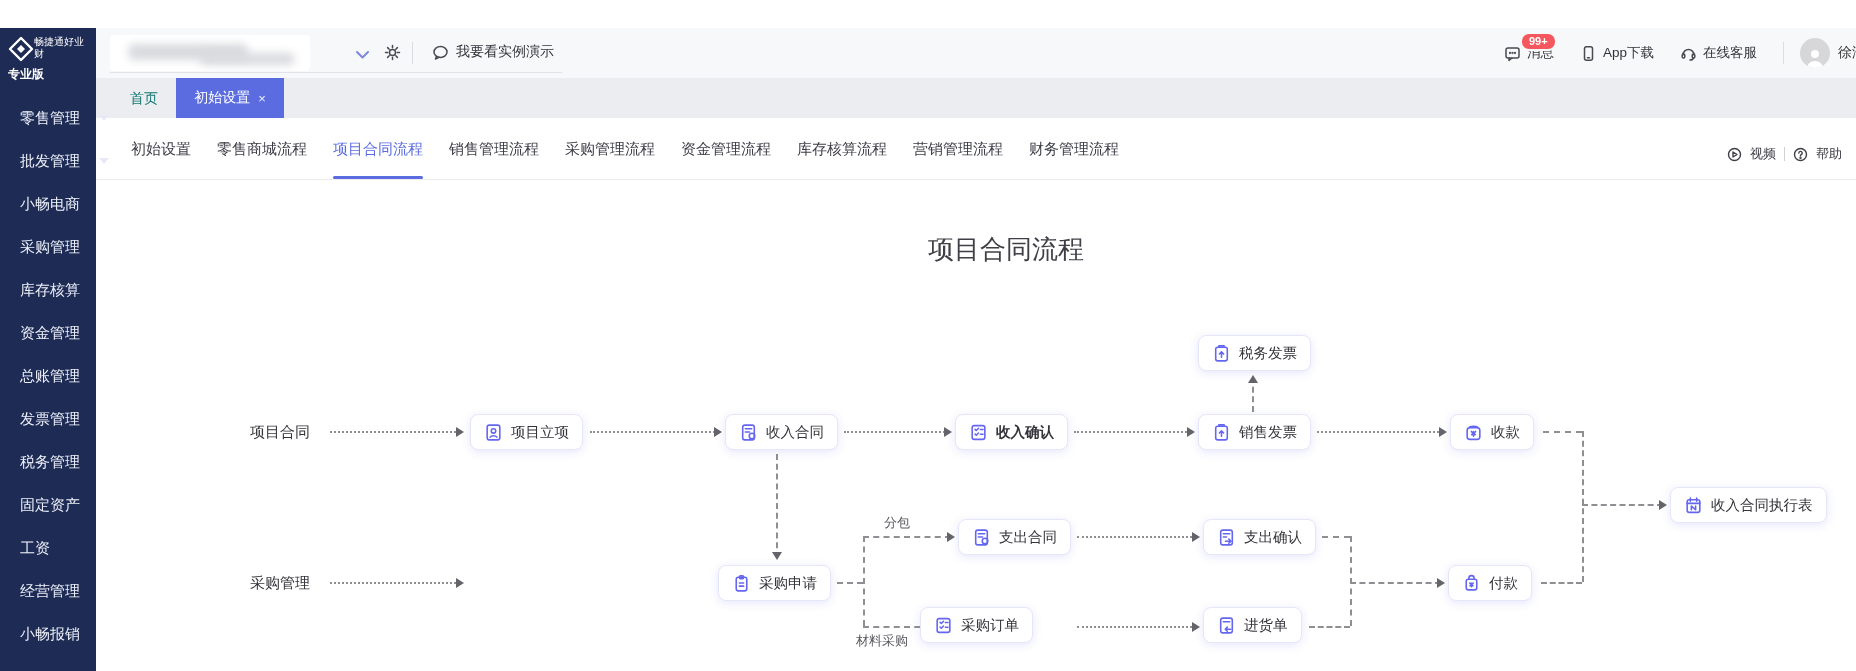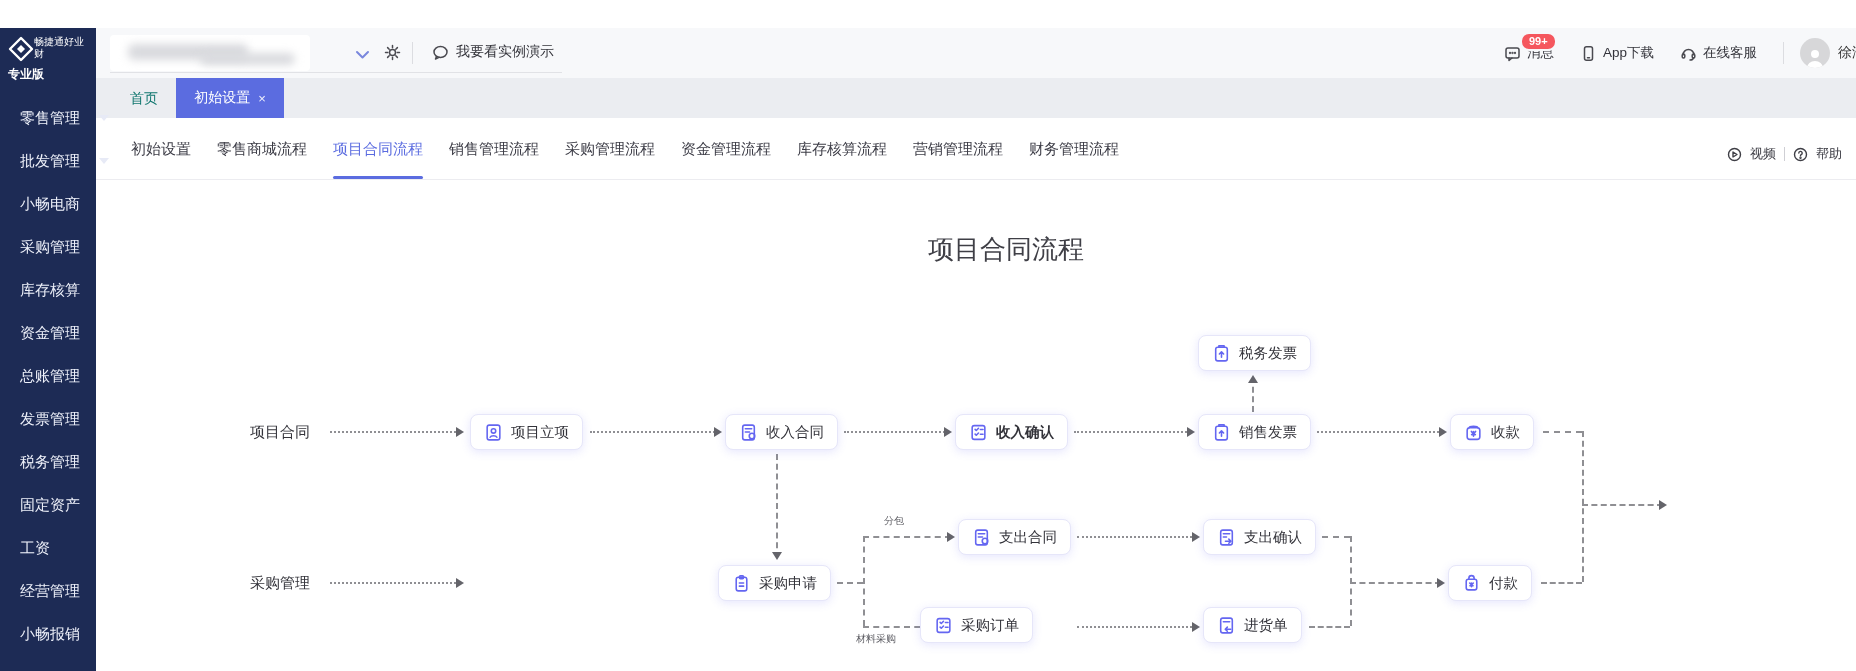--- a/index.html
+++ b/index.html
@@ -49,21 +49,21 @@
   .subtab.active { color:#5b6ce0; }
   .subtab.active .underbar { position:absolute; left:0; right:0; bottom:0; height:3px; background:#5b6ce0; border-radius:2px; }
   .subtab-utils { position:absolute; right:14px; bottom:16px; display:flex; align-items:center; gap:8px; font-size:13px; color:#3a3a42; }
   .subtab-utils .sdiv { width:1px; height:14px; background:#cfcfd4; }
   .sicon svg { width:15px; height:15px; stroke:#3f3f46; fill:none; stroke-width:1.4; stroke-linecap:round; stroke-linejoin:round; display:block; }
 
   
   .flow { position:absolute; left:96px; top:180px; width:1760px; height:491px; background:#fff; }
   .flow-title { position:absolute; left:800px; top:52px; width:220px; text-align:center; font-size:26px; color:#3f3f46; font-weight:500; }
   .rowlabel { position:absolute; font-size:15px; color:#33333a; }
-  .branchlabel { position:absolute; font-size:10px; color:#5a5a60; }
+  .branchlabel { position:absolute; font-size:13px; color:#5a5a60; }
   .node { position:absolute; height:36px; display:flex; align-items:center; gap:8px; padding:0 13px; background:#fff; border:1px solid #e6e6f9; border-radius:8px; box-shadow:0 2px 10px rgba(100,102,240,.16); font-size:14.5px; color:#33333a; white-space:nowrap; cursor:pointer; z-index:2; }
   .nicon svg { width:19px; height:19px; stroke:#6466f1; fill:none; stroke-width:1.5; stroke-linecap:round; stroke-linejoin:round; display:block; }
   .h { position:absolute; height:0; border-top:2px dotted #8f8f93; z-index:1; }
   .h.dash { border-top-style:dashed; }
   .v { position:absolute; width:0; border-left:2px dashed #8f8f93; z-index:1; }
   .arr-r::after { content:''; position:absolute; right:-4px; top:-6px; width:0; height:0; border-left:8px solid #64646a; border-top:5px solid transparent; border-bottom:5px solid transparent; }
   .arr-u::before { content:''; position:absolute; left:-6px; top:-2px; width:0; height:0; border-bottom:8px solid #64646a; border-left:5px solid transparent; border-right:5px solid transparent; }
   .arr-d::after { content:''; position:absolute; left:-6px; bottom:-2px; width:0; height:0; border-top:8px solid #64646a; border-left:5px solid transparent; border-right:5px solid transparent; }
 </style>
 </head>
@@ -297,20 +297,30 @@
     <div class="node" style="left:1354px; top:234px;">
       <span class="nicon">
           <svg viewBox="0 0 18 18">
             <rect x="3" y="4.5" width="12" height="11" rx="2.5"></rect>
             <path d="M5 4.5c0-1.8 8-1.8 8 0"></path>
             <path d="M9 8v4.5M7 8l2 2.3L11 8M7.2 11h3.6"></path>
           </svg>
         </span>
       <span>收款</span>
     </div>
+    <div class="node" style="left:1574px; top:307px;">
+      <span class="nicon">
+          <svg viewBox="0 0 18 18">
+            <rect x="3" y="3.5" width="12" height="12" rx="2"></rect>
+            <path d="M3 7h12M6 2v3M12 2v3"></path>
+            <path d="M7 13V9.5l4 3.5V9.5"></path>
+          </svg>
+        </span>
+      <span>收入合同执行表</span>
+    </div>
     <div class="node" style="left:622px; top:385px;">
       <span class="nicon">
           <svg viewBox="0 0 18 18">
             <rect x="4" y="3" width="10" height="13" rx="2"></rect>
             <rect x="7" y="1.8" width="4" height="2.6" rx="1"></rect>
             <path d="M7 8.5h4M7 11.5h4"></path>
           </svg>
         </span>
       <span>采购申请</span>
     </div>

